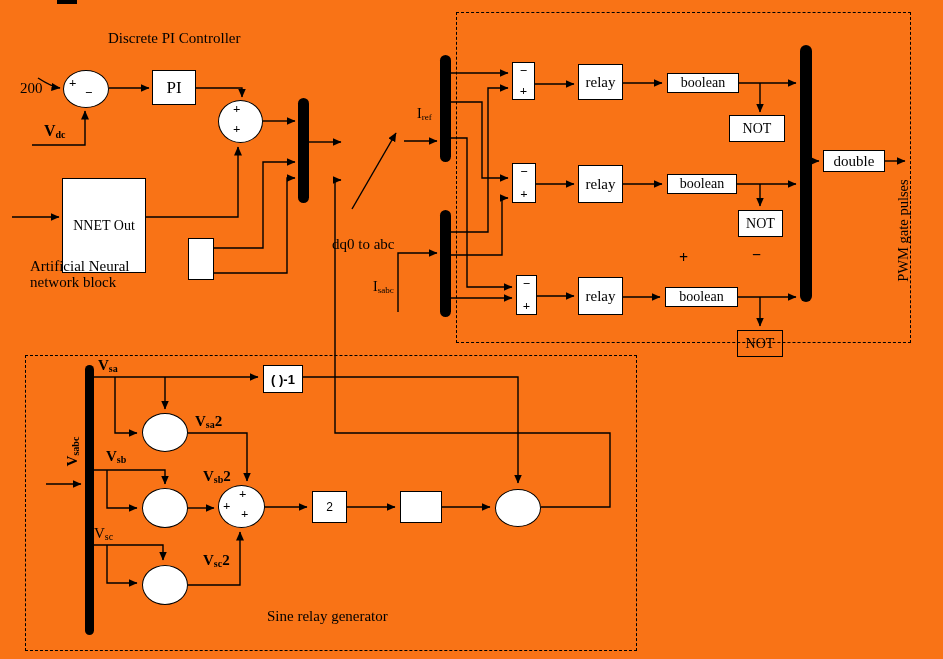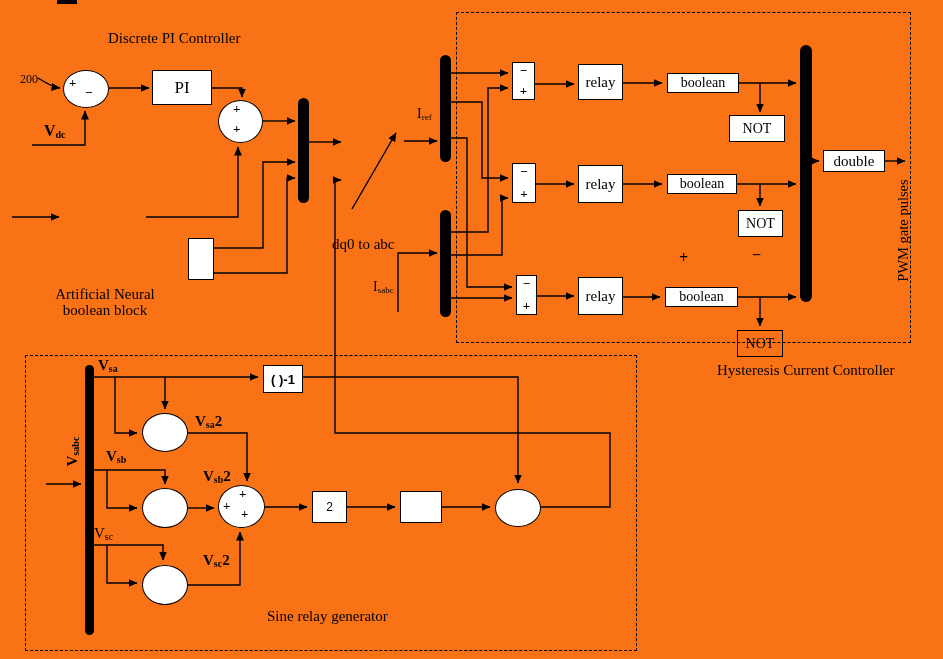--- a/index.html
+++ b/index.html
@@ -83,39 +83,40 @@
       <line x1="347" y1="507" x2="395" y2="507" marker-end="url(#ah)"></line>
       <line x1="442" y1="507" x2="490" y2="507" marker-end="url(#ah)"></line>
       <polyline points="303,377 518,377 518,483" marker-end="url(#ah)"></polyline>
       <line x1="352" y1="209" x2="396" y2="133" marker-end="url(#ah)"></line>
     </g>
   </svg>
 
   <div style="position:absolute;left:57px;top:0;width:20px;height:4px;background:#000;"></div>
 
   <div class="lbl" style="left:108px;top:30px;font-size:15px;">Discrete PI Controller</div>
-  <div class="lbl" style="left:20px;top:72px;font-size:12px;">200</div>
+  <div class="lbl" style="left:20px;top:80px;font-size:15px;">200</div>
 
   <div class="circle" style="left:63px;top:70px;width:46px;height:38px;"></div>
   <span class="sign" style="left:69px;top:77px;">+</span>
   <span class="sign" style="left:85px;top:87px;">−</span>
 
   <div class="lbl" style="left:44px;top:122px;font-size:16px;font-weight:bold;text-align:right;">
     <span>V</span><span class="sb">dc</span>
   </div>
 
-  <div class="block" style="left:152px;top:70px;width:60px;height:35px;font-size:17px;">PI</div>
+  <div class="block" style="left:152px;top:70px;width:44px;height:35px;font-size:17px;">PI</div>
 
   <div class="circle" style="left:218px;top:100px;width:45px;height:43px;"></div>
   <span class="sign" style="left:233px;top:103px;">+</span>
   <span class="sign" style="left:233px;top:123px;">+</span>
 
-  <div class="lbl" style="left:30px;top:286px;width:150px;text-align:center;font-size:15px;line-height:16px;white-space:normal;">
+  <div class="block" style="left:62px;top:178px;width:84px;height:95px;font-size:14px;">NNET Out</div>
+  <div class="lbl" style="left:30px;top:258px;width:150px;font-size:15px;line-height:16px;white-space:normal;">
     <span>Artificial Neural</span><br>
-    <span>boolean block</span>
+    <span>network block</span>
   </div>
   <div class="block" style="left:188px;top:238px;width:26px;height:42px;"></div>
 
   <div class="bar" style="left:298px;top:98px;width:11px;height:105px;"></div>
 
   <div class="lbl" style="left:332px;top:236px;font-size:15px;">dq0 to abc</div>
 
   <div class="lbl" style="left:417px;top:106px;font-size:14px;">
     <span>I</span><span class="sb2">ref</span>
   </div>
@@ -153,21 +154,20 @@
   <div class="lbl" style="left:679px;top:249px;font-size:16px;font-weight:bold;">+</div>
   <div class="lbl" style="left:752px;top:246px;font-size:16px;font-weight:bold;">−</div>
 
   <div class="bar" style="left:800px;top:45px;width:12px;height:257px;"></div>
   <div class="lbl" style="left:804px;top:232px;font-size:15px;font-weight:bold;z-index:3;">−</div>
 
   <div class="block" style="left:823px;top:150px;width:62px;height:22px;font-size:15px;">double</div>
 
   <div class="lbl rot" style="left:838px;top:222px;width:130px;font-size:14.5px;">PWM gate pulses</div>
 
-  <div class="lbl" style="left:717px;top:362px;font-size:15px;">Hysteresis Current Controller</div>
 
   <div class="bar" style="left:85px;top:365px;width:9px;height:270px;"></div>
   <div class="lbl rot" style="left:22px;top:443px;width:100px;font-size:15px;font-weight:bold;">
     <span>V</span><span class="sb">sabc</span>
   </div>
 
   <div class="lbl" style="left:98px;top:357px;font-size:15px;font-weight:bold;">
     <span>V</span><span class="sb">sa</span>
   </div>
   <div class="lbl" style="left:106px;top:448px;font-size:15px;font-weight:bold;">

